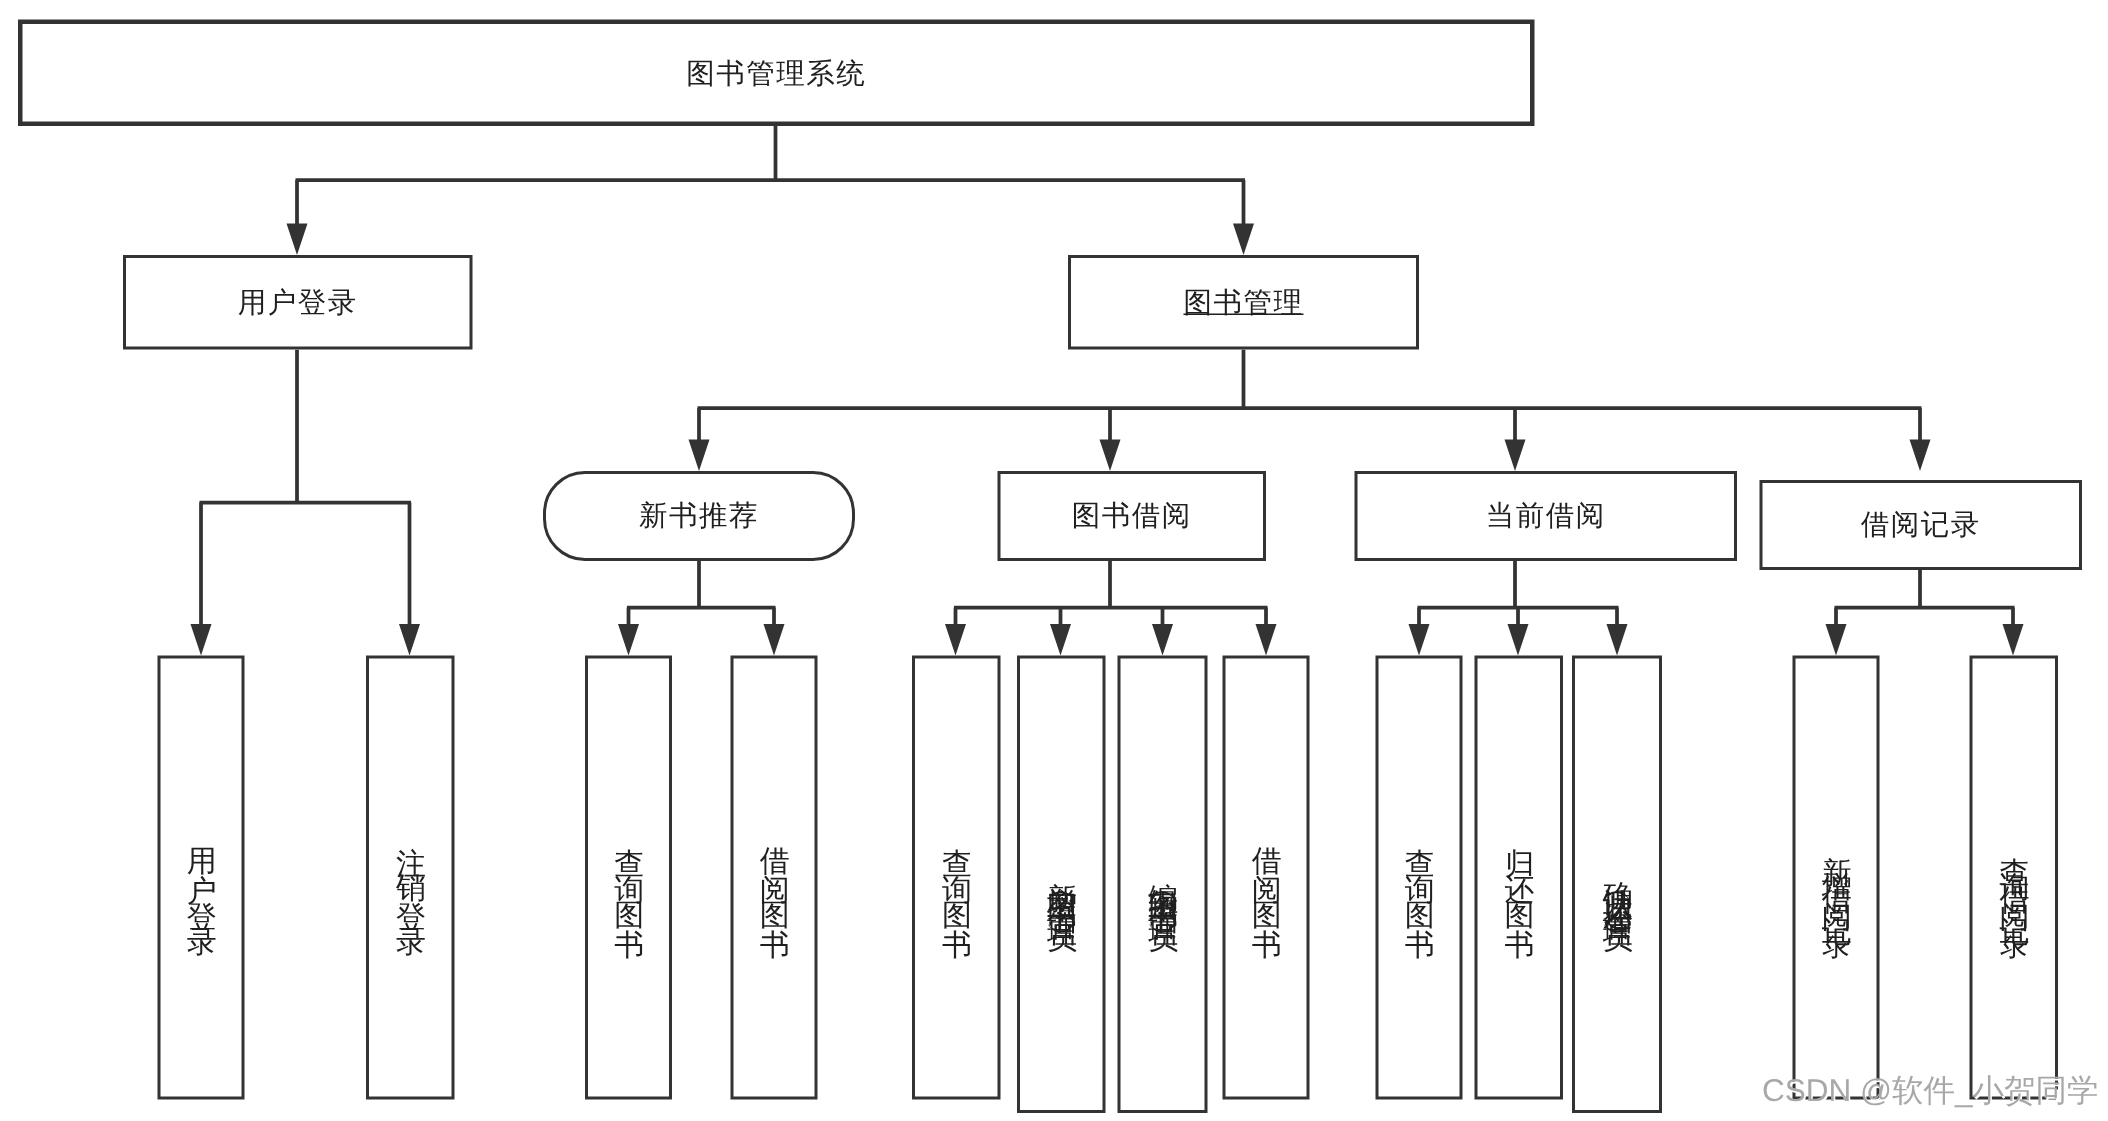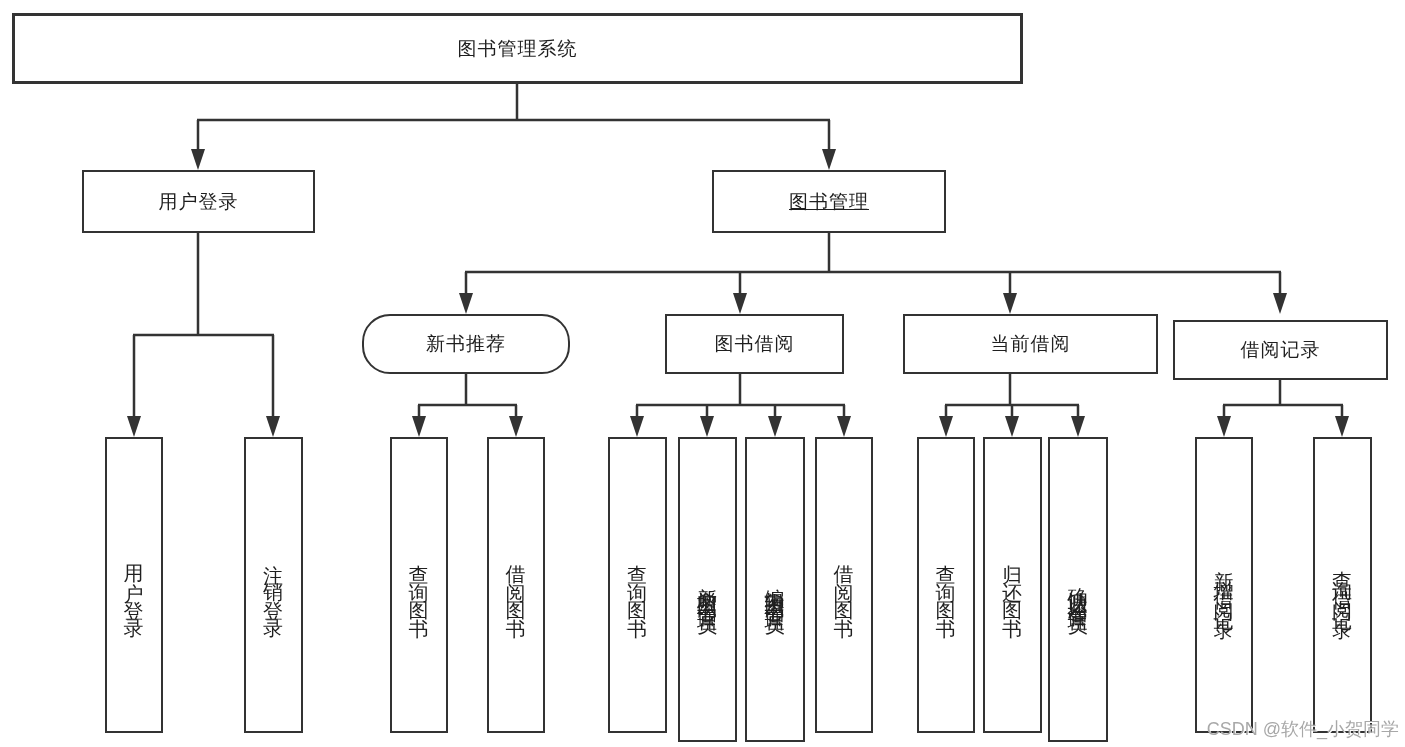--- a/index.html
+++ b/index.html
@@ -40,21 +40,21 @@
     line-height: 1;
     white-space: nowrap;
   }
   .sp-lg { letter-spacing: 18px; }
   .sp-md { letter-spacing: 10px; }
   .sp-sm { letter-spacing: 4px; }
   #watermark {
     position: absolute;
     right: 6px;
     bottom: 6px;
-    font-size: 18px;
+    font-size: 21px;
     color: #a8a8a8;
     text-shadow: 1px 1px 0 #ffffff;
     z-index: 2;
     white-space: nowrap;
   }
 </style>
 </head>
 <body>
 
 <div id="canvas">

